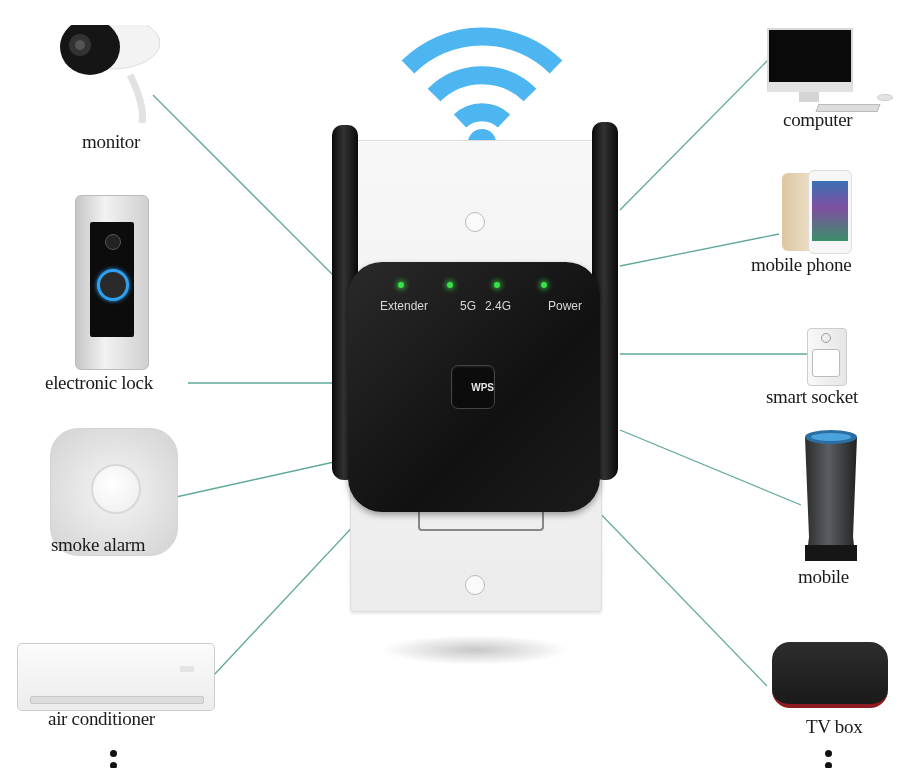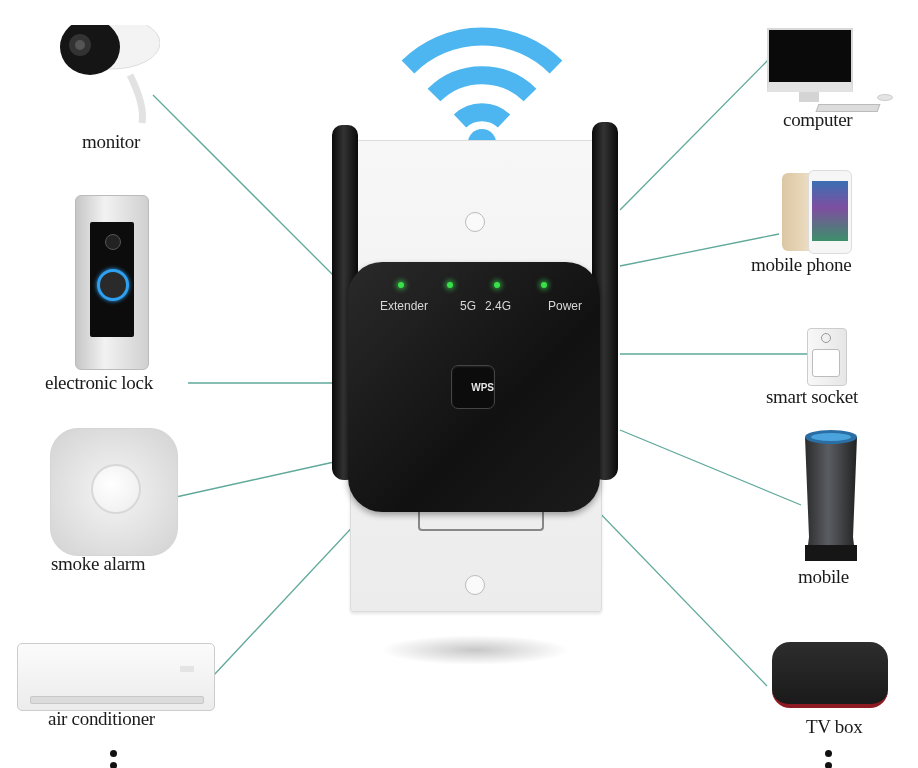--- a/index.html
+++ b/index.html
@@ -80,21 +80,21 @@
 <div class="abs" style="left:75px;top:195px;width:72px;height:173px;background:linear-gradient(90deg,#c6c6c6,#f2f2f2 40%,#d0d0d0);border-radius:6px;border:1px solid #bbb;">
   <div class="abs" style="left:14px;top:26px;width:44px;height:115px;background:#0c0c0c;border-radius:2px;"></div>
   <div class="abs" style="left:29px;top:38px;width:14px;height:14px;border-radius:50%;background:#222;border:1px solid #555;"></div>
   <div class="abs" style="left:21px;top:73px;width:26px;height:26px;border-radius:50%;border:3px solid #2f9ff0;background:#2a2a2a;box-shadow:0 0 4px #2f9ff0;"></div>
 </div>
 <div class="label" style="left:45px;top:372px;">electronic lock</div>
 
 <div class="abs" style="left:50px;top:428px;width:126px;height:126px;border-radius:28px;background:radial-gradient(circle,#f5f5f5 0%,#e0e0e0 60%,#d2d2d2 100%);border:1px solid #d5d5d5;">
   <div class="abs" style="left:40px;top:35px;width:46px;height:46px;border-radius:50%;background:radial-gradient(circle at 40% 40%,#ffffff,#ececec);border:2px solid #d8d8d8;"></div>
 </div>
-<div class="label" style="left:51px;top:553px;">smoke alarm</div>
+<div class="label" style="left:51px;top:534px;">smoke alarm</div>
 
 <div class="abs" style="left:17px;top:643px;width:196px;height:66px;background:linear-gradient(#fbfbfb,#ececec);border:1px solid #ccc;border-radius:5px;">
   <div class="abs" style="left:12px;top:52px;width:172px;height:6px;background:#dcdcdc;border:1px solid #c8c8c8;border-radius:2px;"></div>
   <div class="abs" style="left:162px;top:22px;width:14px;height:6px;background:#e4e4e4;"></div>
 </div>
 <div class="label" style="left:48px;top:708px;">air conditioner</div>
 <div class="abs" style="left:110px;top:750px;">
   <div class="dot" style="left:0;top:0;"></div>
   <div class="dot" style="left:0;top:12px;"></div>
 </div>

